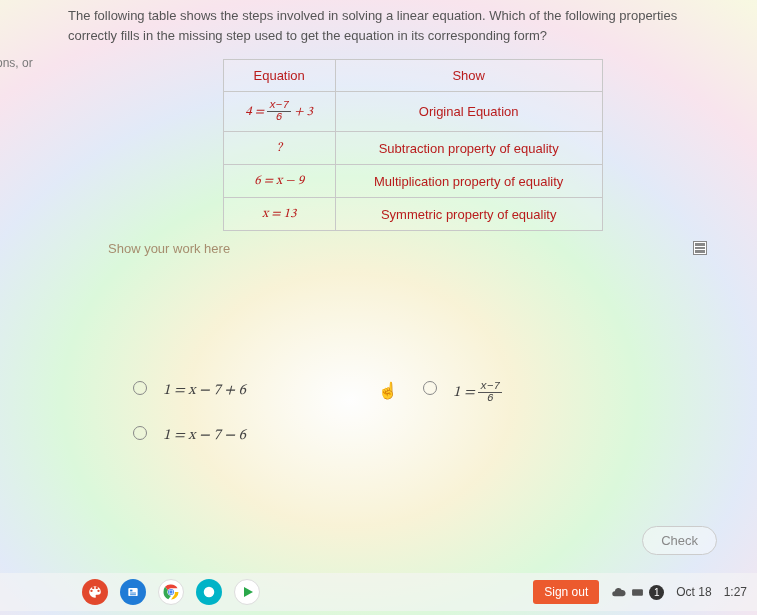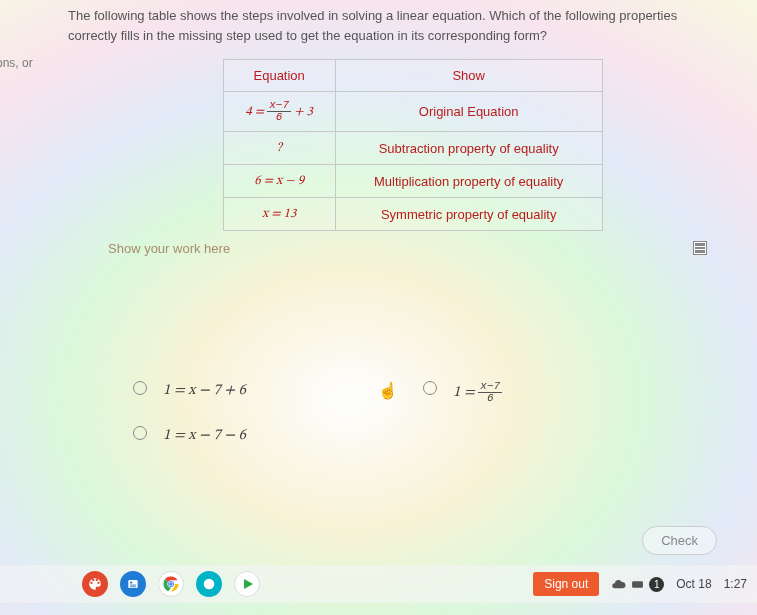--- a/index.html
+++ b/index.html
@@ -118,21 +118,21 @@
     bottom: 60px;
     padding: 6px 18px;
     border: 1px solid #ccc;
     border-radius: 18px;
     font-size: 13px;
     color: #888;
     background: rgba(255,255,255,0.4);
   }
   .taskbar {
     position: absolute;
-    bottom: 12px;
+    bottom: 4px;
     left: 0;
     width: 100%;
     height: 38px;
     display: flex;
     align-items: center;
     background: rgba(245,245,245,0.6);
     padding-left: 82px;
   }
   .taskbar .dock { display: flex; gap: 12px; }
   .dock-icon {

